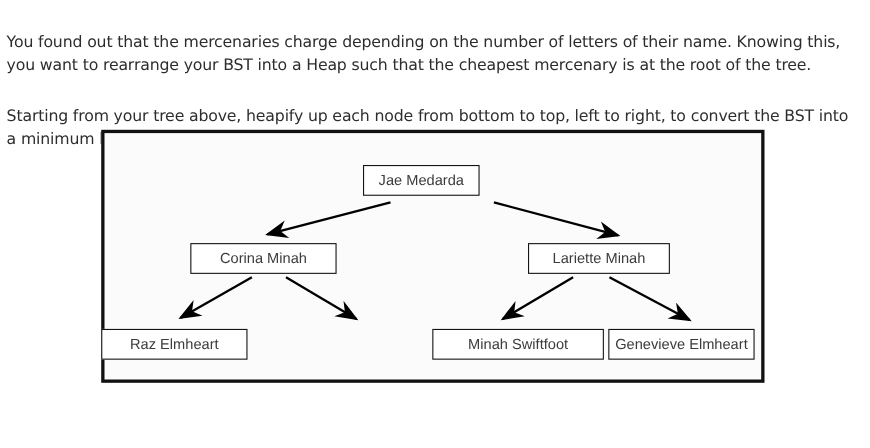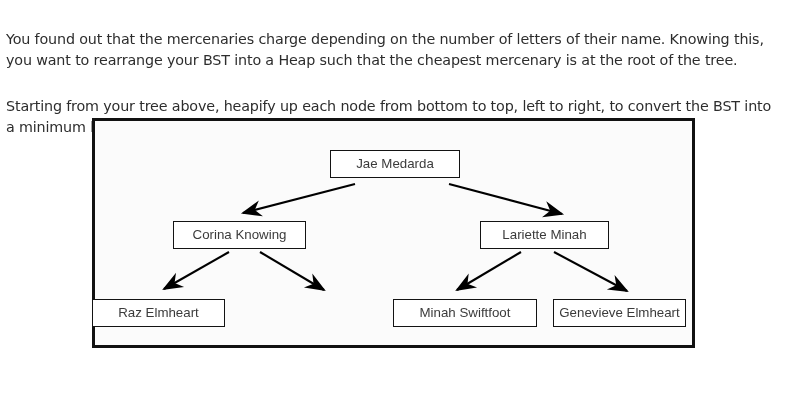--- a/index.html
+++ b/index.html
@@ -60,26 +60,26 @@
     background: #ffffff;
     border: 1.6px solid #131313;
     box-sizing: border-box;
     text-align: center;
     color: #3b3b3b;
     font-family: "Liberation Sans", sans-serif;
     font-size: 13.3px;
     white-space: nowrap;
   }
 
-  #node-root        { left: 330px; top: 150px; width: 130px; }
+  #node-root        { left: 330px; top: 150px; width: 106px; }
   #node-l           { left: 173px; top: 221px; width: 133px; }
   #node-r           { left: 480px; top: 221px; width: 129px; }
   #node-ll          { left:  92px; top: 299px; width: 133px; }
   #node-lr          { left: 255px; top: 299px; width: 129px; }
-  #node-rl          { left: 393px; top: 299px; width: 144px; }
+  #node-rl          { left: 393px; top: 299px; width: 156px; }
   #node-rr          { left: 553px; top: 299px; width: 133px; }
 </style>
 </head>
 <body>
 
 <div id="page">
 
   <p class="prompt" id="para-1">You found out that the mercenaries charge depending on the number of letters of their name. Knowing this, you want to rearrange your BST into a Heap such that the cheapest mercenary is at the root of the tree.</p>
 
   <p class="prompt" id="para-2">Starting from your tree above, heapify up each node from bottom to top, left to right, to convert the BST into a minimum heap based on the length of the mercenary names (break ties alpahbetically).</p>
@@ -101,21 +101,21 @@
 
     <line x1="168" y1="134" x2="232" y2="172" stroke="#000000" stroke-width="2.1" marker-end="url(#arrowhead)"></line>
 
     <line x1="429" y1="134" x2="365" y2="172" stroke="#000000" stroke-width="2.1" marker-end="url(#arrowhead)"></line>
 
     <line x1="462" y1="134" x2="535" y2="173" stroke="#000000" stroke-width="2.1" marker-end="url(#arrowhead)"></line>
   </svg>
 
   <div class="node" id="node-root">Jae Medarda</div>
 
-  <div class="node" id="node-l">Corina Knowing</div>
+  <div class="node" id="node-l">Corina Minah</div>
 
   <div class="node" id="node-r">Lariette Minah</div>
 
   <div class="node" id="node-ll">Raz Elmheart</div>
 
 
   <div class="node" id="node-rl">Minah Swiftfoot</div>
 
   <div class="node" id="node-rr">Genevieve Elmheart</div>
 

